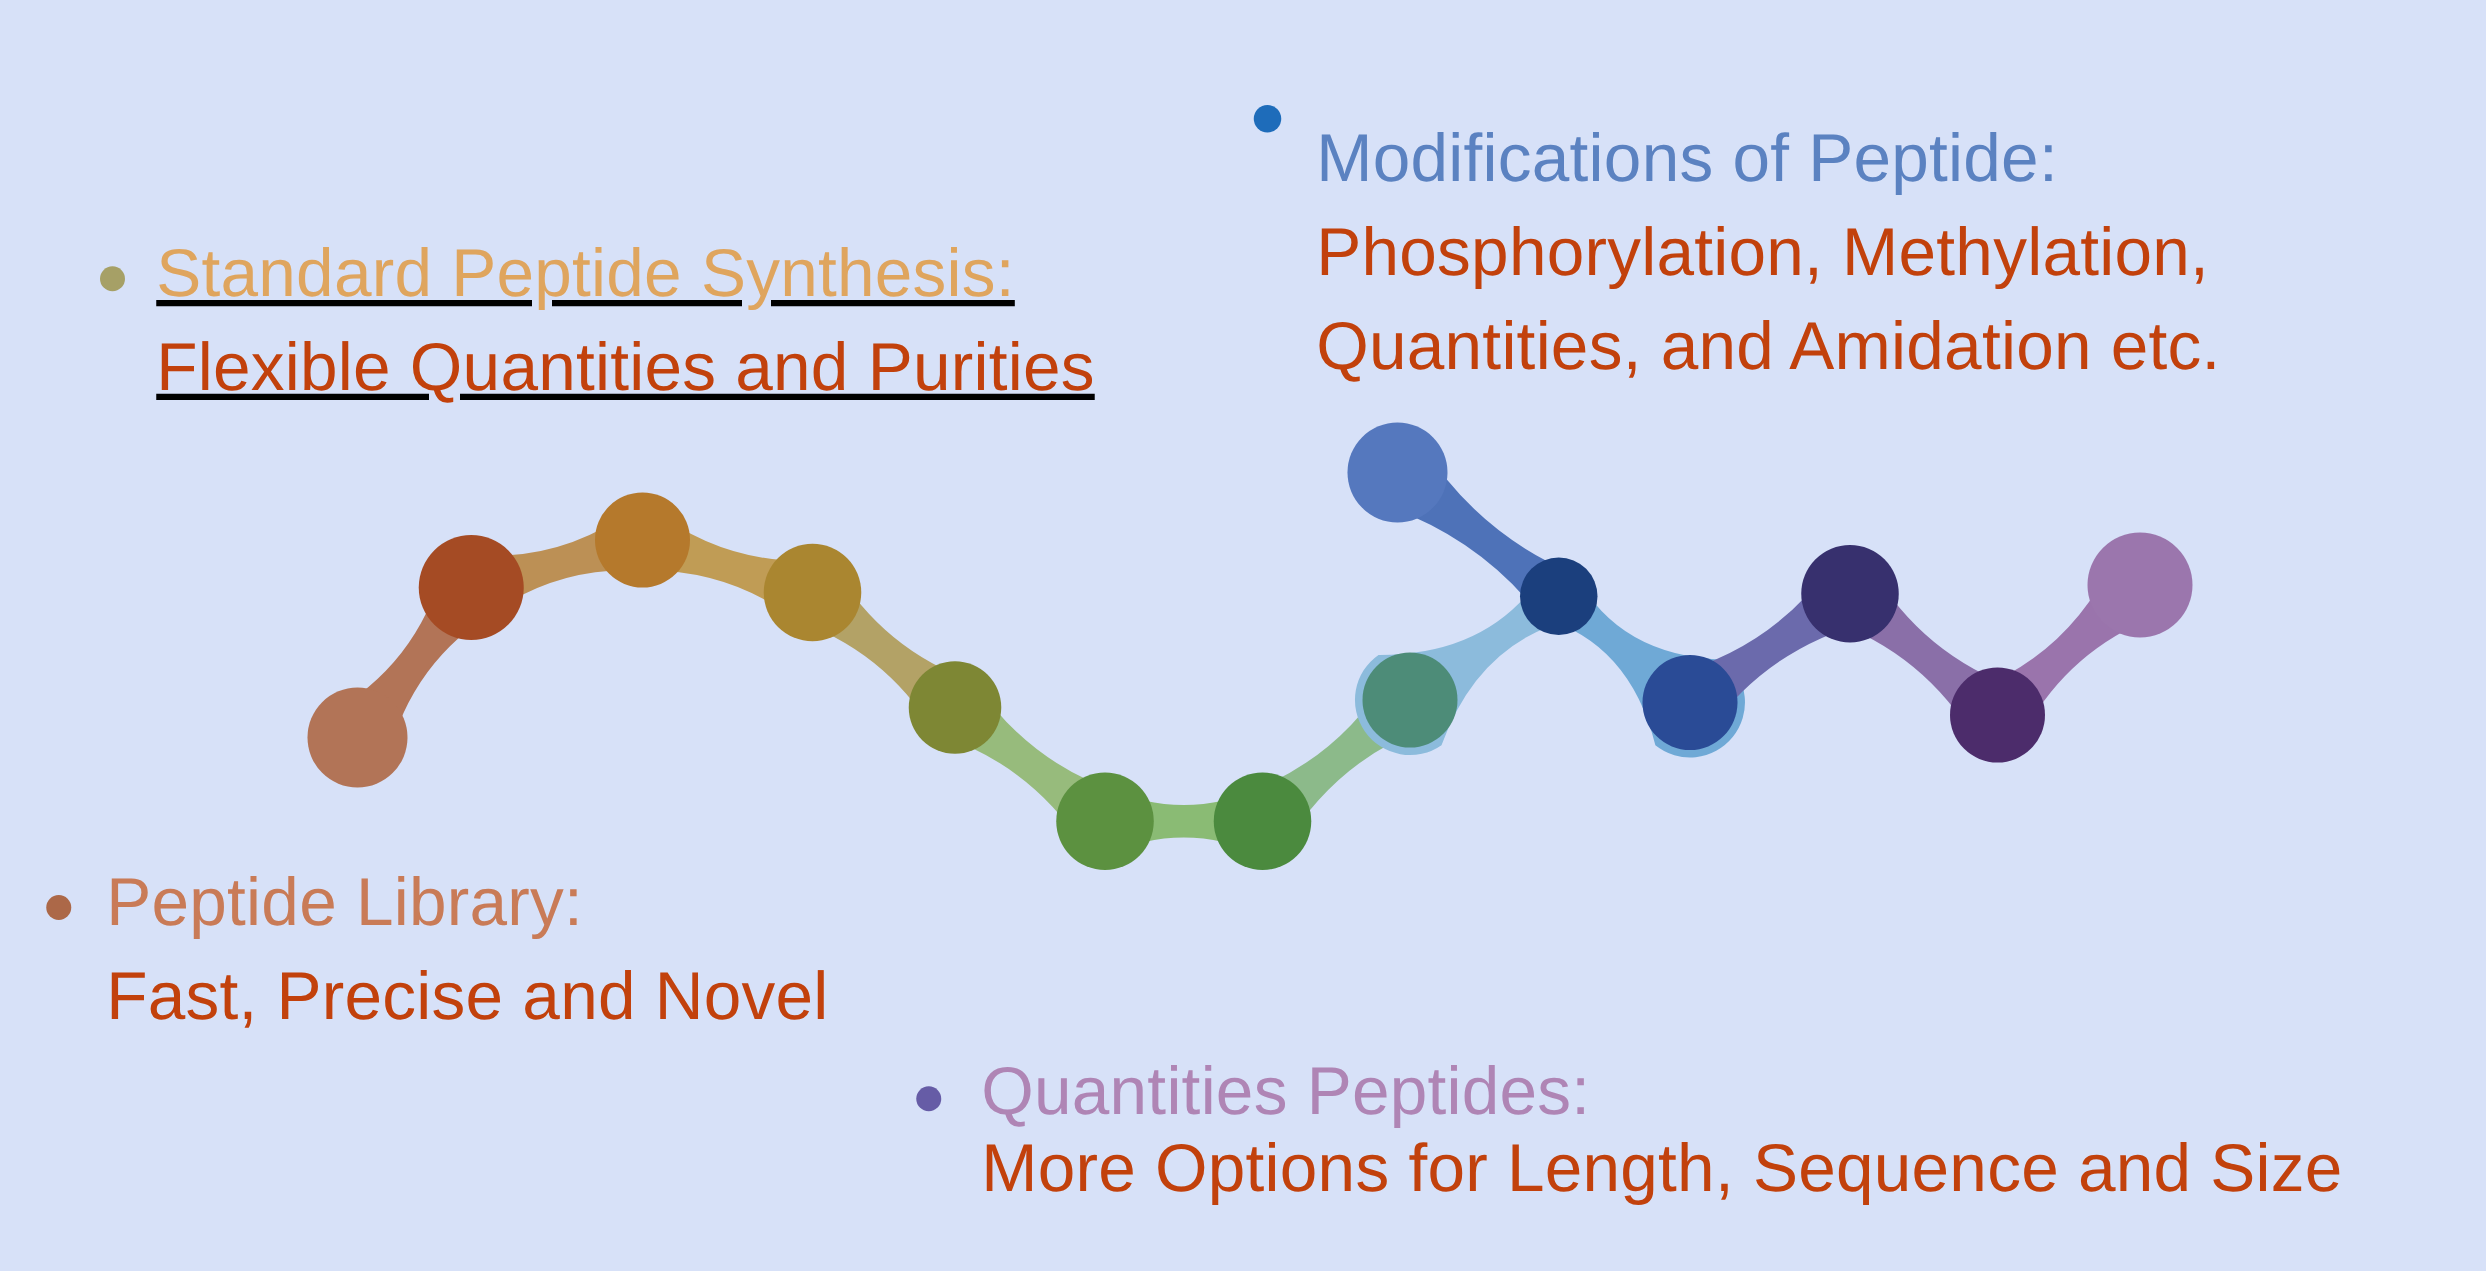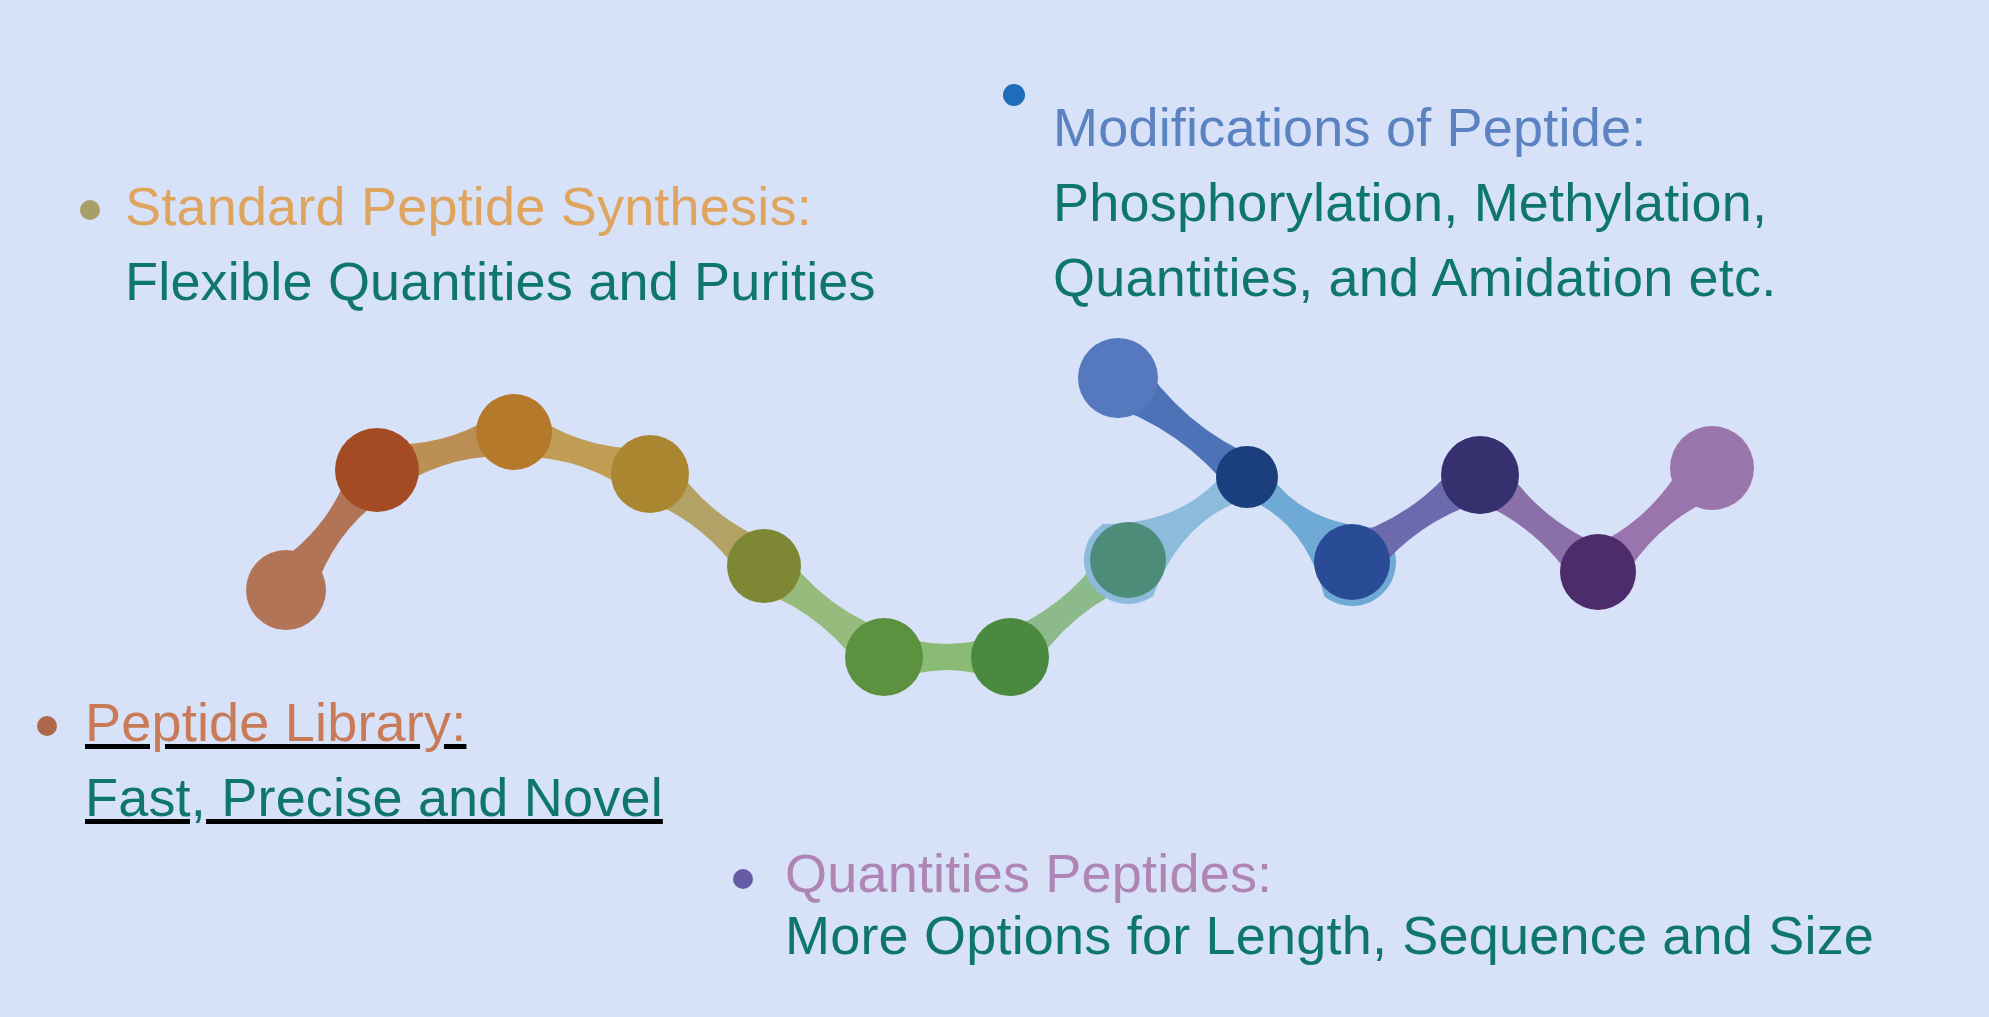--- a/index.html
+++ b/index.html
@@ -7,27 +7,27 @@
     width:1989px;height:1017px;position:relative;overflow:hidden;
     background:#D7E1F8;
     font-family:"Liberation Sans","DejaVu Sans",sans-serif;
   }
   #chain-svg{position:absolute;left:0;top:0;z-index:1;}
   .callout{position:absolute;z-index:2;}
   .callout .bullet{
     position:absolute;left:0;width:20px;height:20px;border-radius:50%;
   }
   .callout .txt .line{
-    font-size:54px;line-height:75px;white-space:nowrap;color:#0f766e;
+    font-size:54px;line-height:75px;white-space:nowrap;color:#c2410c;
     letter-spacing:0.2px;
   }
   
-  .c1{left:80px;top:169px;}   .c1 .txt{padding-left:45px;} .c1 .bullet{top:31px;}
+  .c1{left:80px;top:182px;text-decoration:underline;}   .c1 .txt{padding-left:45px;} .c1 .bullet{top:31px;}
   .c2{left:1003px;top:46px;}  .c2 .txt{padding-left:50px;} .c2 .bullet{top:38px;width:22px;height:22px;}
-  .c3{left:37px;top:685px;}   .c3 .txt{padding-left:48px;text-decoration:underline;} .c3 .bullet{top:31px;}
+  .c3{left:37px;top:685px;}   .c3 .txt{padding-left:48px;} .c3 .bullet{top:31px;}
   .c4{left:733px;top:842px;}  .c4 .txt{padding-left:52px;} .c4 .bullet{top:27px;}
   .c4 .txt .line{line-height:62px;}
 </style>
 </head>
 <body>
 
 <svg id="chain-svg" width="1989" height="1017" viewBox="0 0 1989 1017" aria-hidden="true">
     <path d="M 309.9 608.1 Q 329.1 528.2 399.3 486.9 A 28 28 0 0 0 354.7 453.1 Q 333.9 531.8 262.1 571.9 A 30 30 0 0 0 309.9 608.1 Z" fill="#B27457"></path>
     <path d="M 384.5 497.0 Q 445.2 450.0 520.9 457.1 A 26 26 0 0 0 507.1 406.9 Q 445.8 452.0 369.5 443.0 A 28 28 0 0 0 384.5 497.0 Z" fill="#BC9055"></path>
     <path d="M 506.3 456.8 Q 582.1 452.5 642.0 499.8 A 27 27 0 0 0 658.0 448.2 Q 581.9 453.5 521.7 407.2 A 26 26 0 0 0 506.3 456.8 Z" fill="#C09C55"></path>

